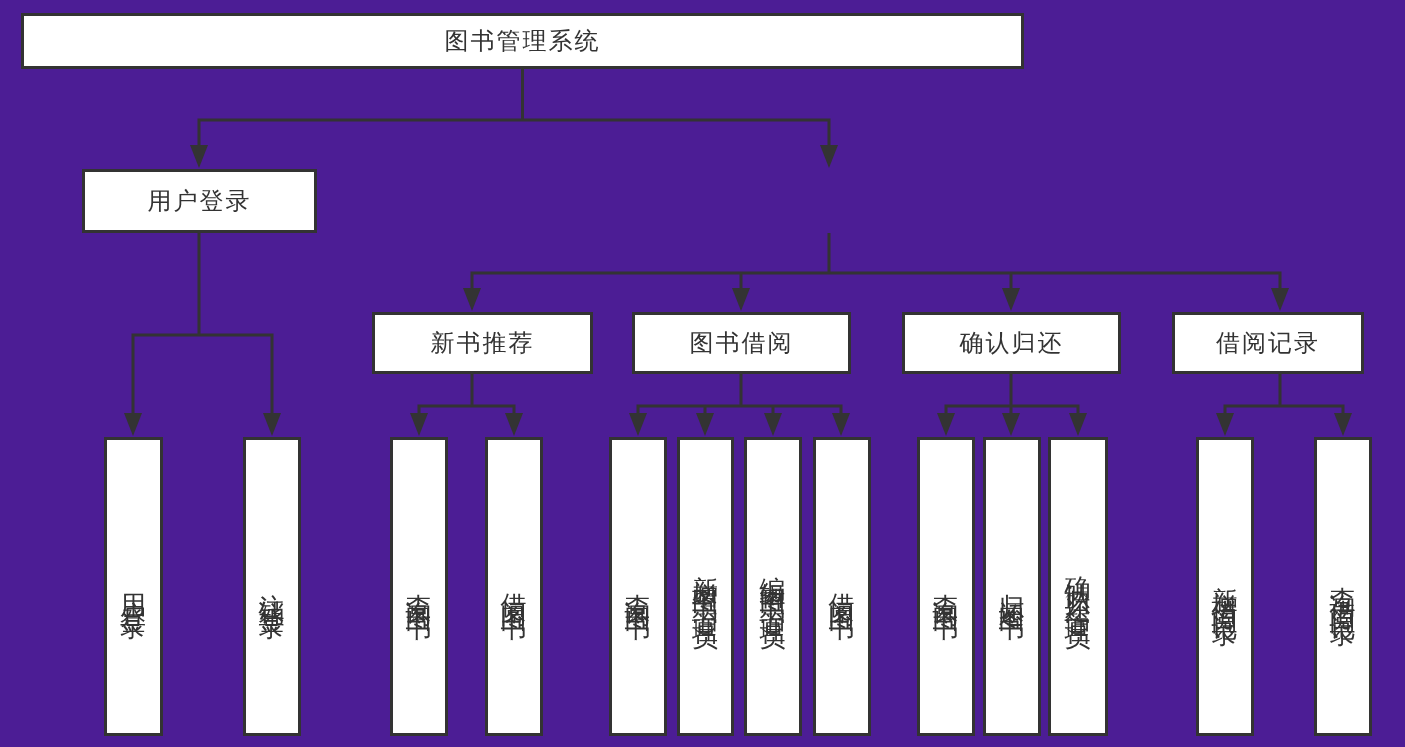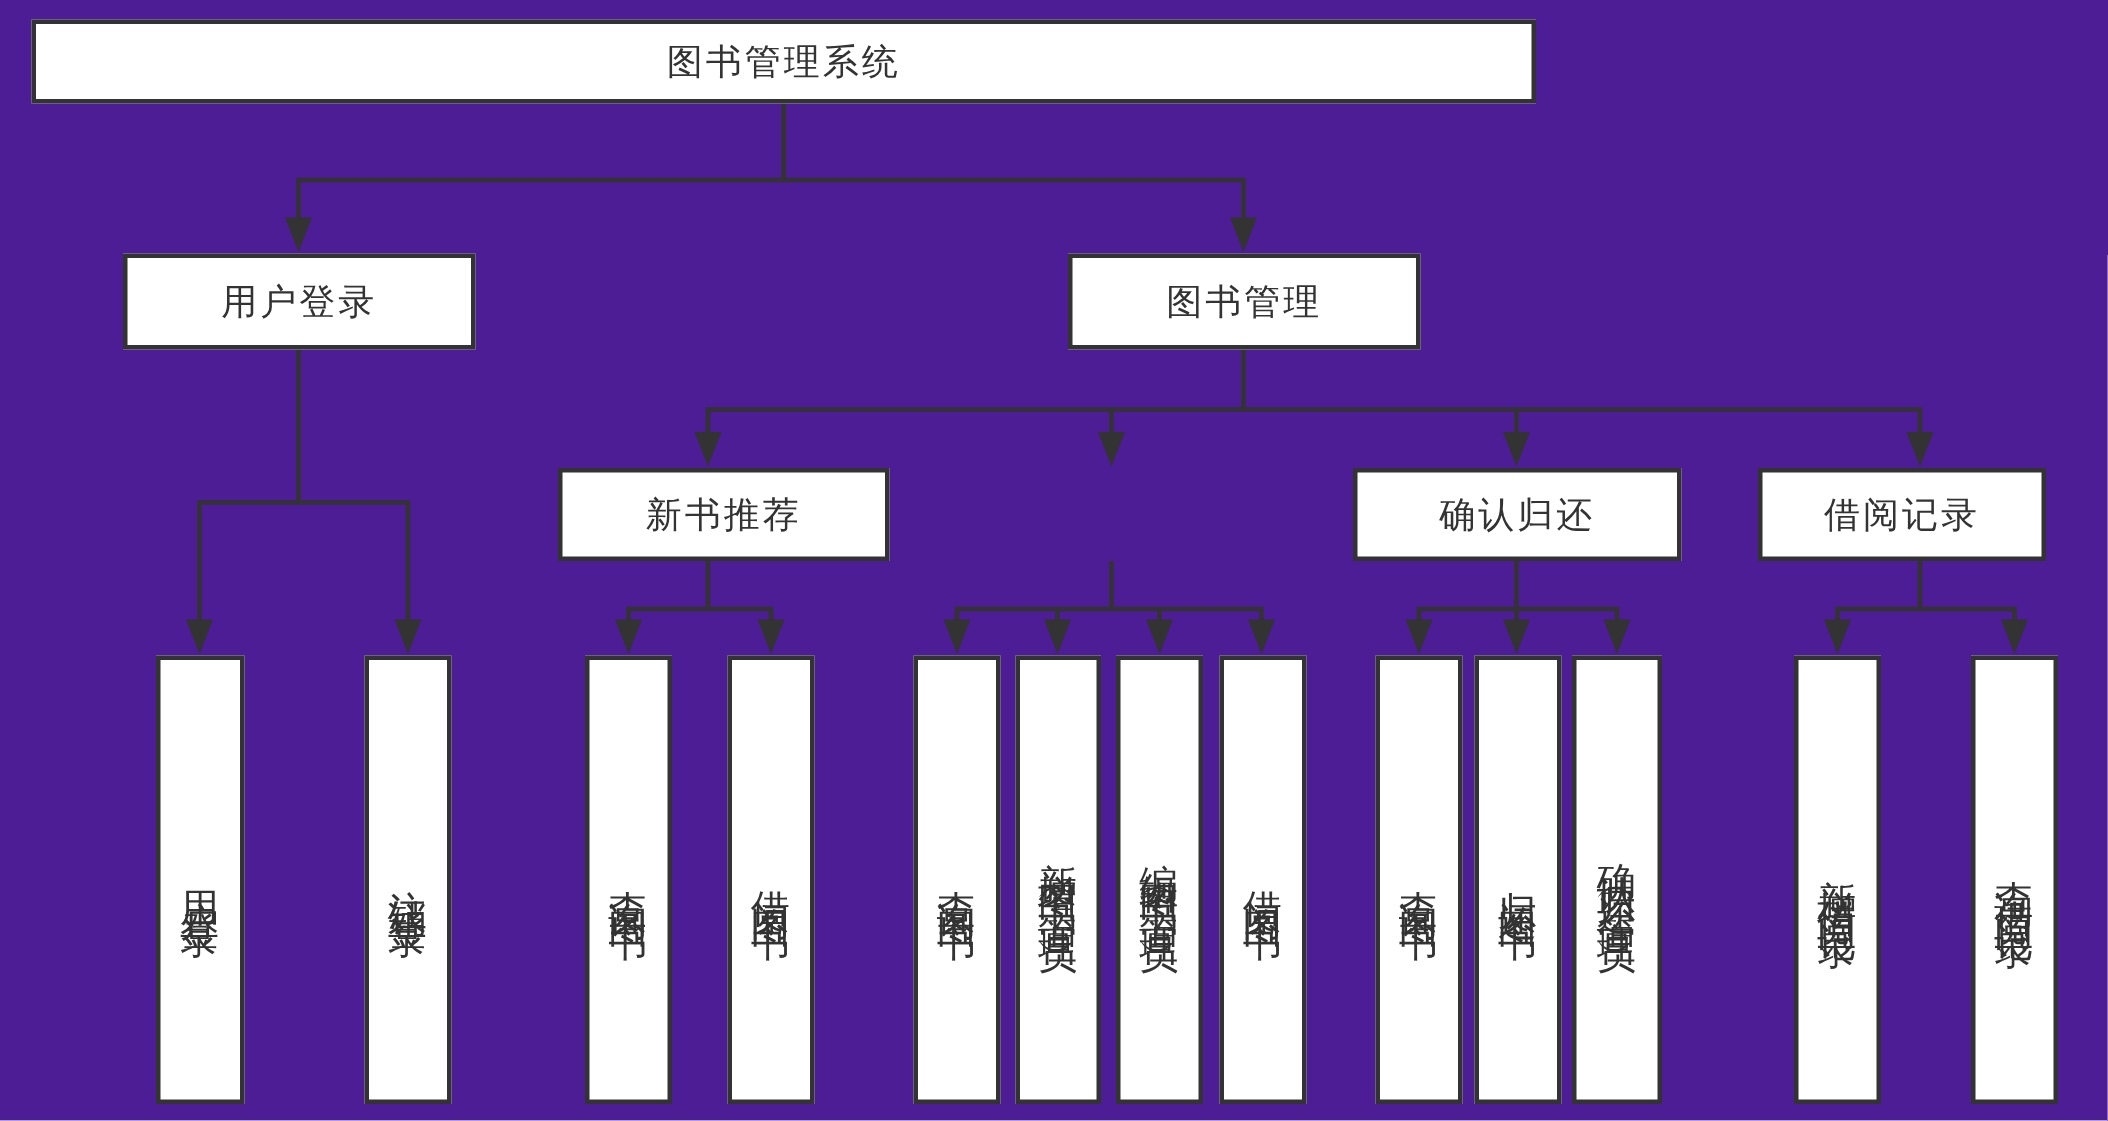--- a/index.html
+++ b/index.html
@@ -89,26 +89,26 @@
     </g>
   </svg>
 
   <div class="node" style="left:21px;top:13px;width:1003px;height:56px;">
     <span class="h-label">图书管理系统</span>
   </div>
 
   <div class="node" style="left:82px;top:169px;width:235px;height:64px;">
     <span class="h-label">用户登录</span>
   </div>
-  <div class="node" style="left:712px;top:169px;width:235px;height:64px;">
-    <span class="h-label">图书管理</span>
-  </div>
 
   <div class="node" style="left:372px;top:312px;width:221px;height:62px;">
     <span class="h-label">新书推荐</span>
+  </div>
+  <div class="node" style="left:632px;top:312px;width:219px;height:62px;">
+    <span class="h-label">图书借阅</span>
   </div>
   <div class="node" style="left:902px;top:312px;width:219px;height:62px;">
     <span class="h-label">确认归还</span>
   </div>
   <div class="node" style="left:1172px;top:312px;width:192px;height:62px;align-items:center;">
     <span class="h-label">借阅记录</span>
   </div>
 
   <div class="node leaf" style="left:104px;top:437px;width:59px;height:299px;">
     <span class="v-label">用户登录</span>

